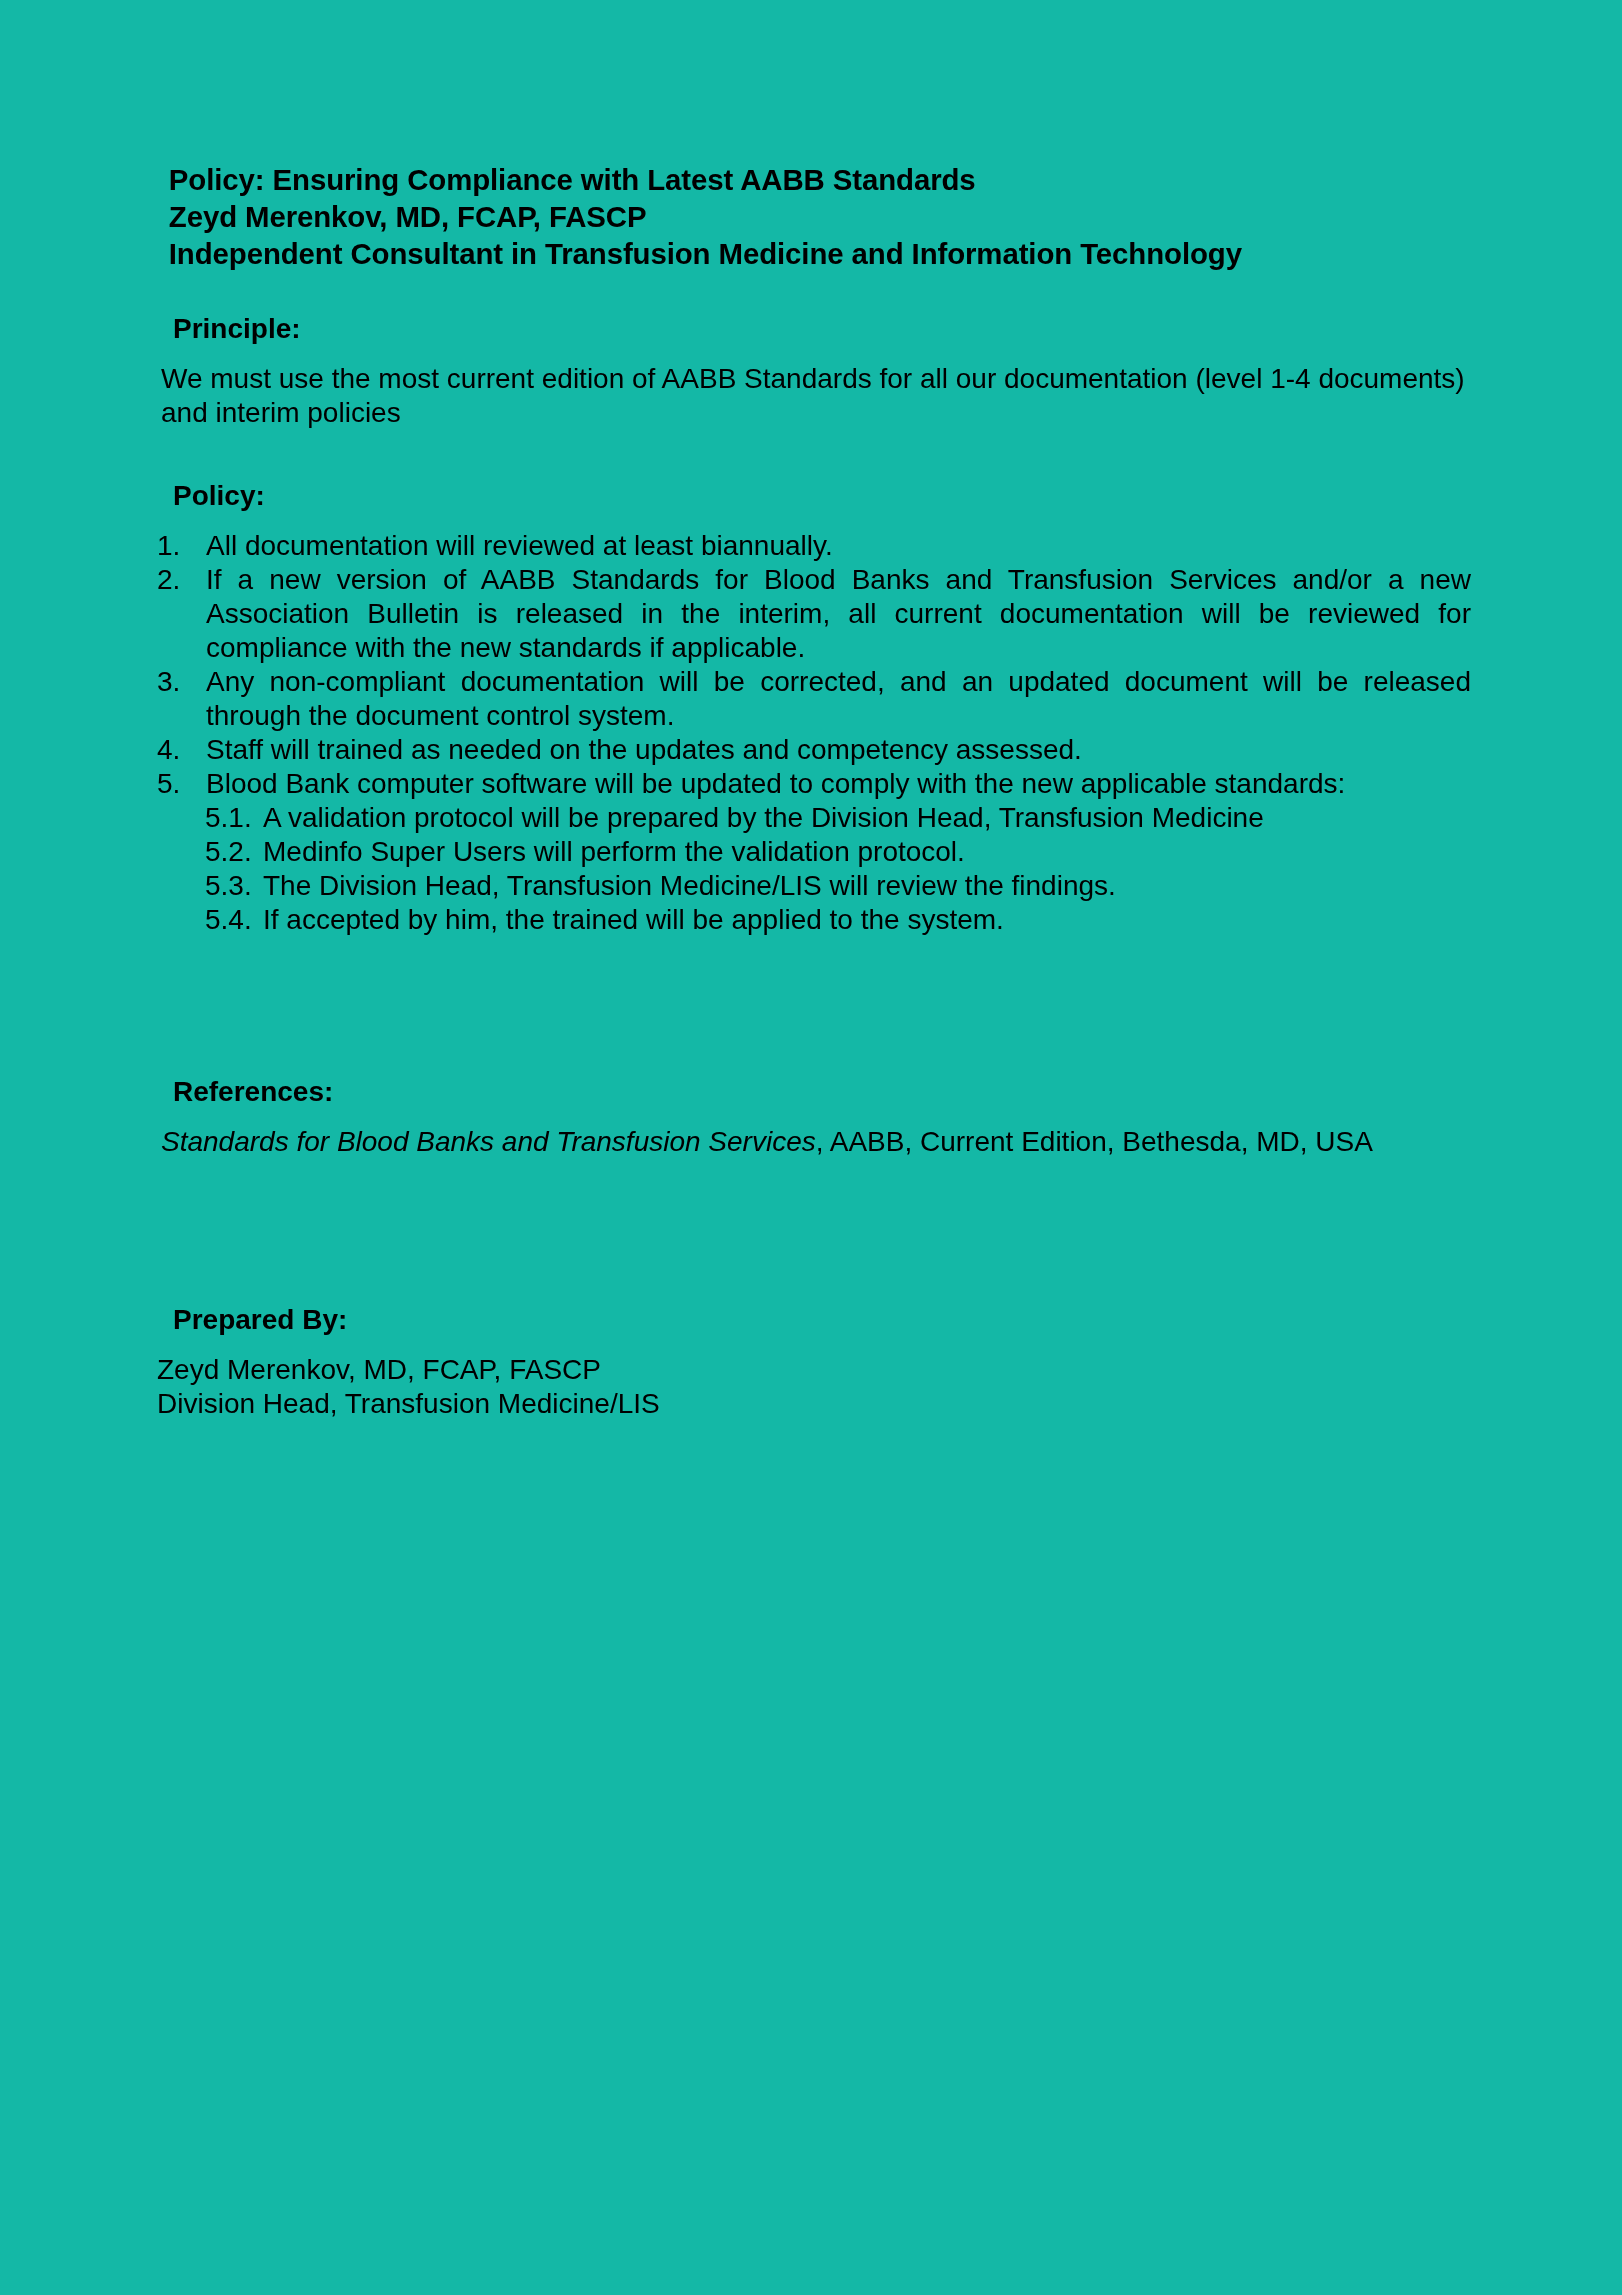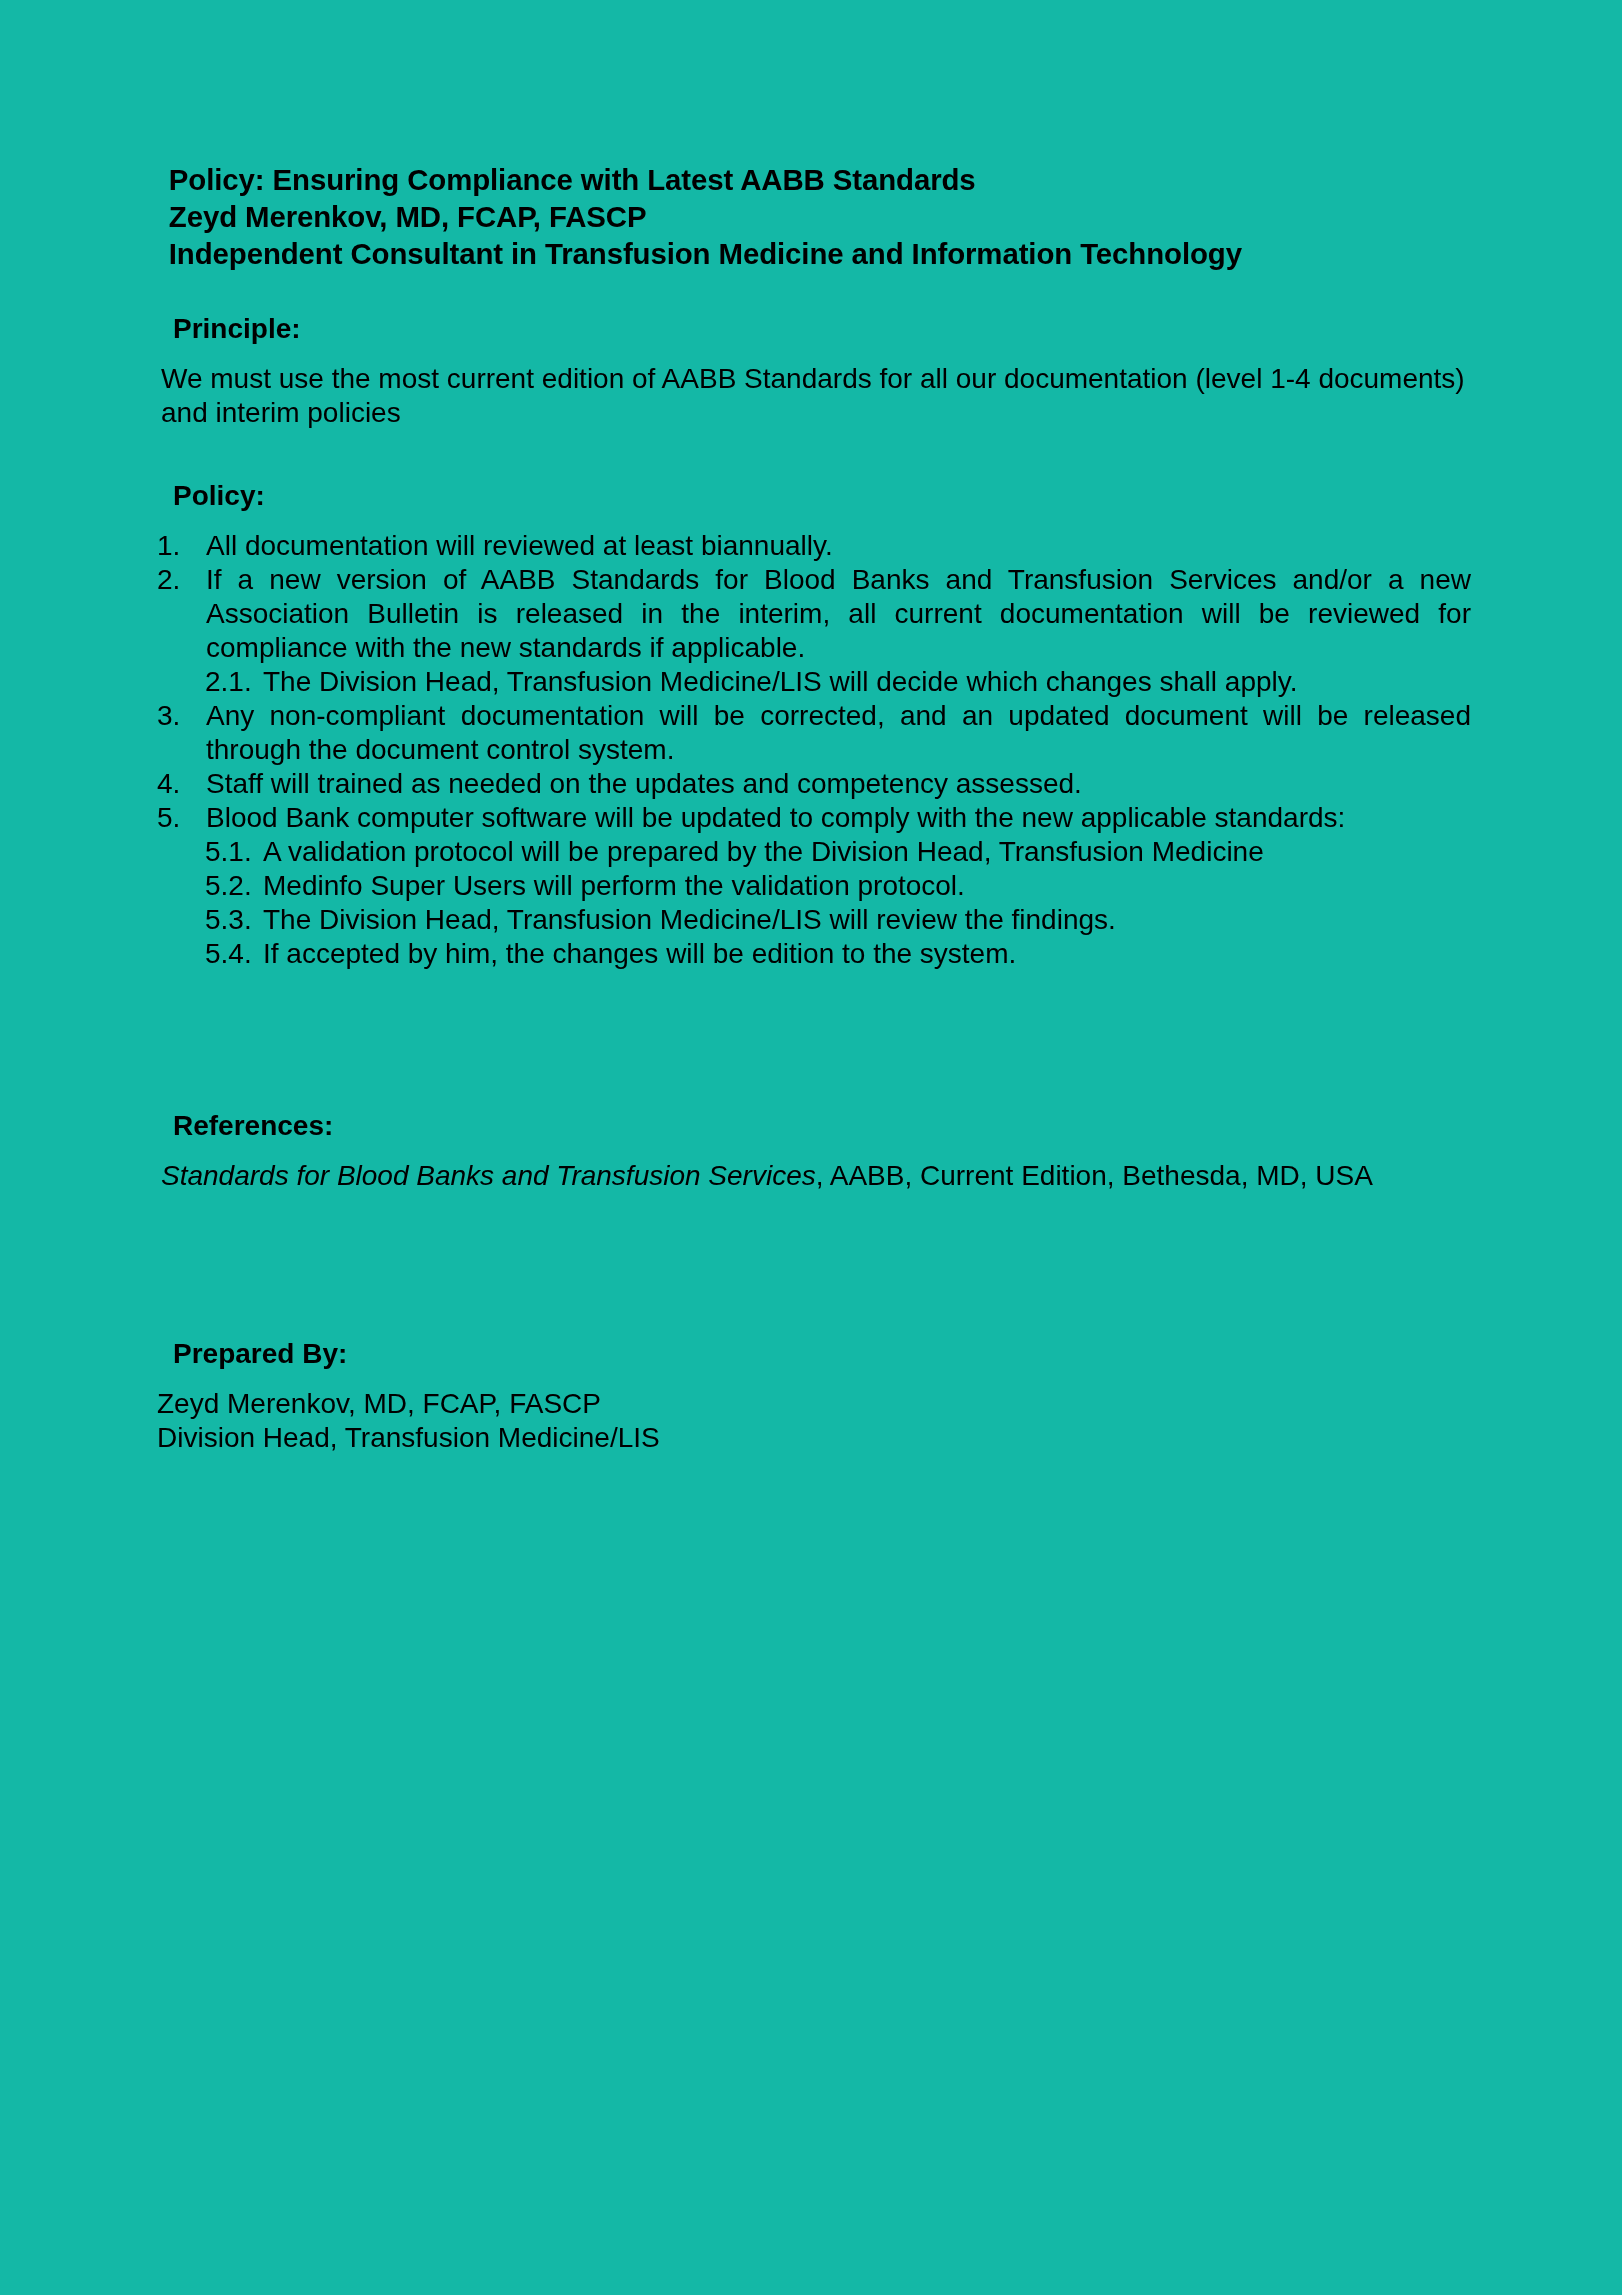--- a/index.html
+++ b/index.html
@@ -136,39 +136,38 @@
     <ol class="list" id="policy-list">
         <li class="li nojust">
           <span class="num">1.</span>
           <span class="li-text">All documentation will reviewed at least biannually.</span>
         </li>
         <li class="li">
           <span class="num">2.</span>
           <span class="li-text">If a new version of AABB Standards for Blood Banks and Transfusion Services and/or a new Association Bulletin is released in the interim, all current documentation will be reviewed for compliance with the new standards if applicable.</span>
         </li>
         <ul class="sublist">
-          <li class="subli"><span class="subnum">2.1.</span><span>The Division Head, Transfusion Medicine/LIS will decide which changes shall apply.</span></li>
         </ul>
         <li class="li">
           <span class="num">3.</span>
           <span class="li-text">Any non-compliant documentation will be corrected, and an updated document will be released through the document control system.</span>
         </li>
         <li class="li nojust">
           <span class="num">4.</span>
           <span class="li-text">Staff will trained as needed on the updates and competency assessed.</span>
         </li>
         <li class="li">
           <span class="num">5.</span>
           <span class="li-text">Blood Bank computer software will be updated to comply with the new applicable standards:</span>
         </li>
         <ul class="sublist">
           <li class="subli"><span class="subnum">5.1.</span><span>A validation protocol will be prepared by the Division Head, Transfusion Medicine</span></li>
           <li class="subli"><span class="subnum">5.2.</span><span>Medinfo Super Users will perform the validation protocol.</span></li>
           <li class="subli"><span class="subnum">5.3.</span><span>The Division Head, Transfusion Medicine/LIS will review the findings.</span></li>
-          <li class="subli"><span class="subnum">5.4.</span><span>If accepted by him, the changes will be edition to the system.</span></li>
+          <li class="subli"><span class="subnum">5.4.</span><span>If accepted by him, the trained will be applied to the system.</span></li>
         </ul>
       </ol>
 
     <div class="spacer-lg"></div>
 
     <div class="section-heading">References:</div>
     <div class="para nojust"><span class="ital">Standards for Blood Banks and Transfusion Services</span><span>, AABB, Current Edition, Bethesda, MD, USA</span></div>
 
     <div class="spacer-xl"></div>
 

